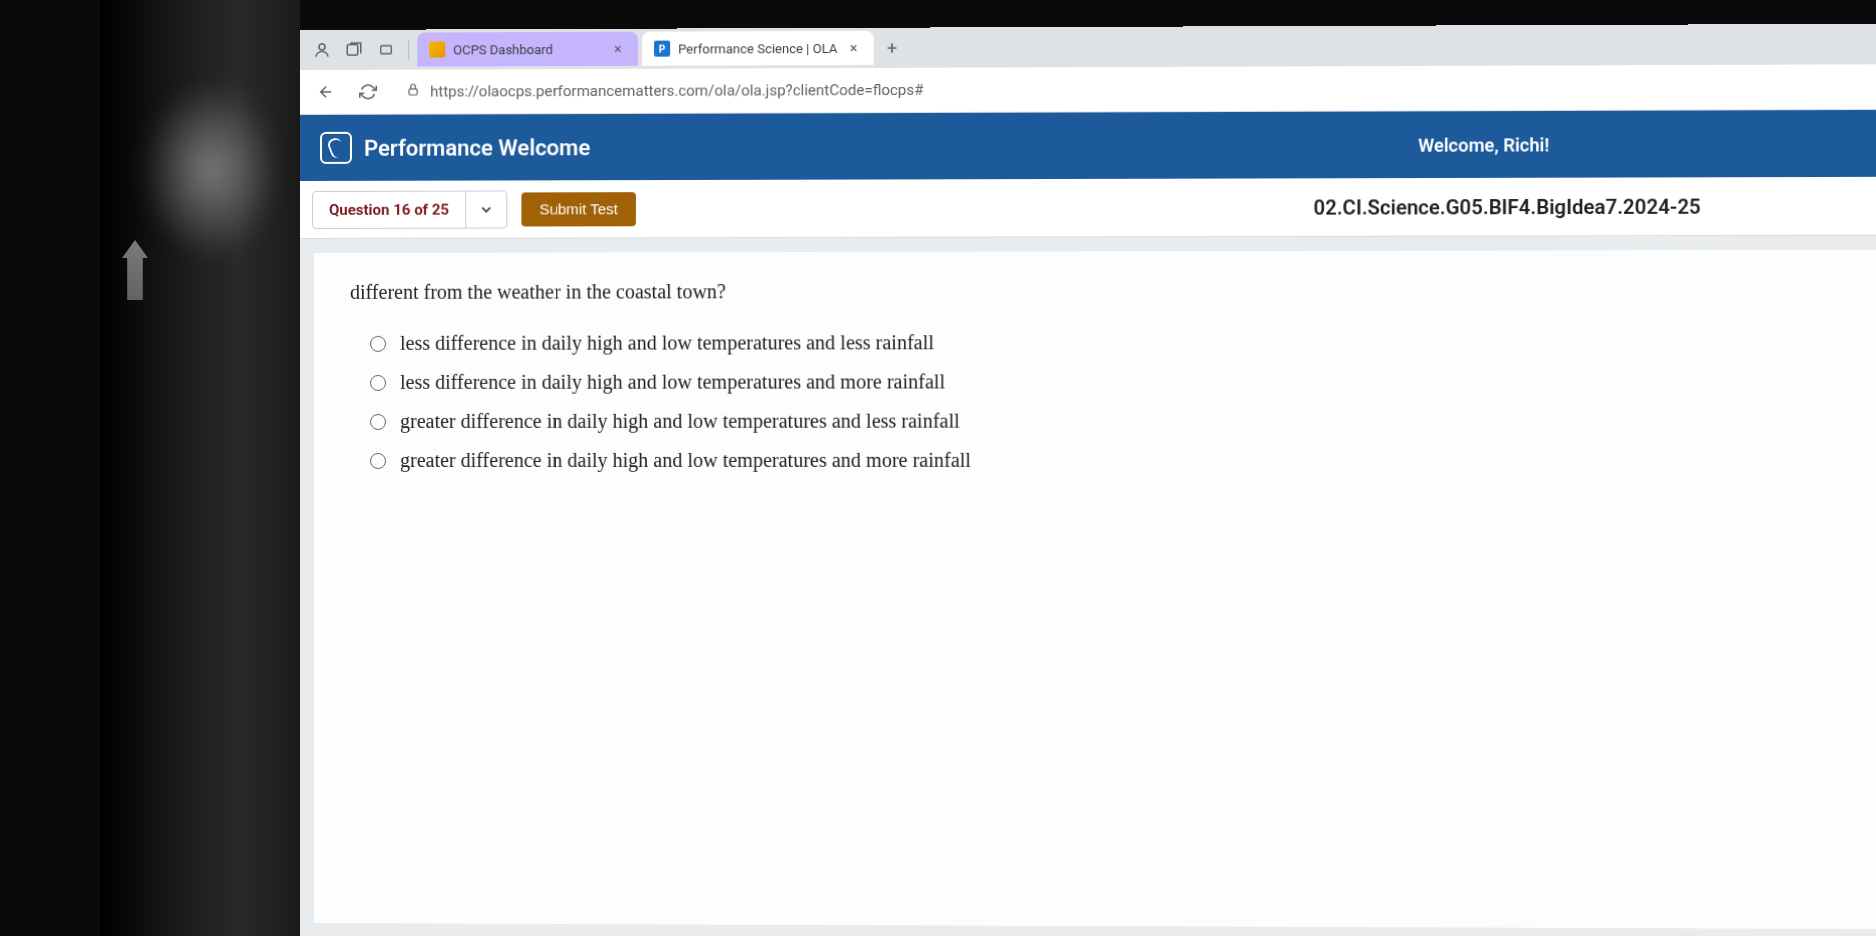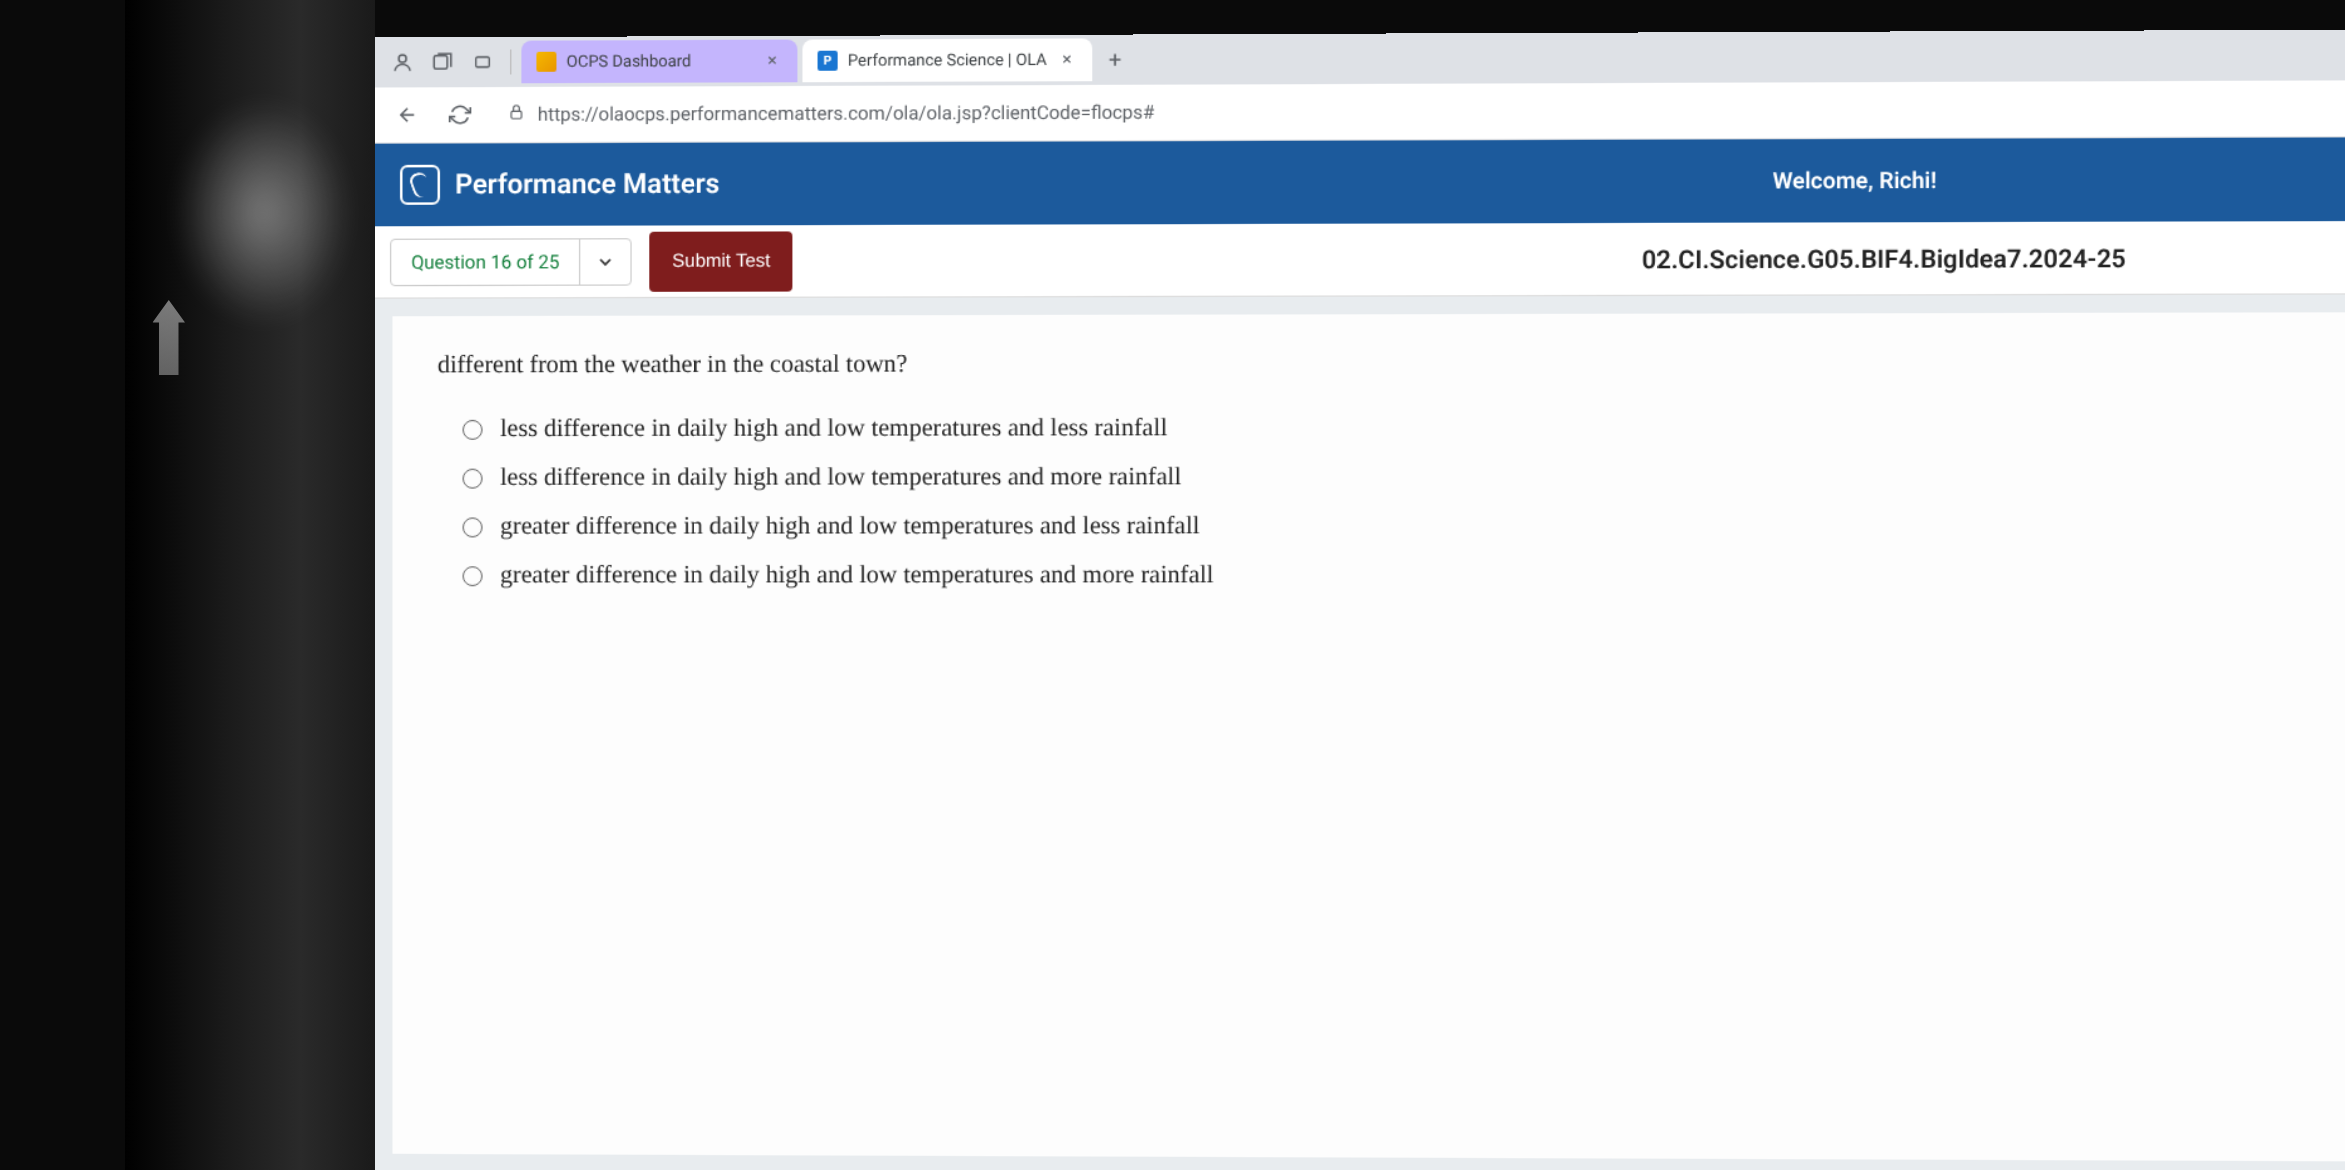--- a/index.html
+++ b/index.html
@@ -201,40 +201,40 @@
       display: flex;
       align-items: center;
       border: 1px solid #ccc;
       border-radius: 4px;
       height: 38px;
       background: #fff;
     }
     .question-label {
       padding: 0 16px;
       font-size: 15px;
-      font-weight: 400;
-      color: #15803d;
+      font-weight: 700;
+      color: #7f1d1d;
       border-right: 1px solid #ccc;
       height: 100%;
       display: flex;
       align-items: center;
     }
     .question-dropdown {
       width: 40px;
       height: 100%;
       display: flex;
       align-items: center;
       justify-content: center;
       color: #333;
     }
     .submit-btn {
-      background: #7f1d1d;
+      background: #a16207;
       color: #fff;
       border: none;
-      height: 48px;
+      height: 34px;
       padding: 0 18px;
       font-size: 15px;
       font-weight: 500;
       border-radius: 4px;
       cursor: pointer;
     }
     .test-name {
       margin-left: auto;
       margin-right: 180px;
       font-size: 20px;
@@ -373,21 +373,21 @@
               </svg>
           </span>
           <span class="url-text">https://olaocps.performancematters.com/ola/ola.jsp?clientCode=flocps#</span>
         </div>
       </div>
     </div>
 
     <div class="app-header">
       <div class="app-brand">
         <div class="app-logo"></div>
-        <span class="app-title">Performance Matters</span>
+        <span class="app-title">Performance Welcome</span>
       </div>
       <span class="welcome-text">Welcome, Richi!</span>
     </div>
 
     <div class="toolbar">
       <div class="question-selector">
         <span class="question-label">Question 16 of 25</span>
         <span class="question-dropdown">
           <svg width="16" height="16" viewBox="0 0 24 24" fill="none" stroke="currentColor" stroke-width="2.5">
               <path d="M6 9l6 6 6-6"></path>

